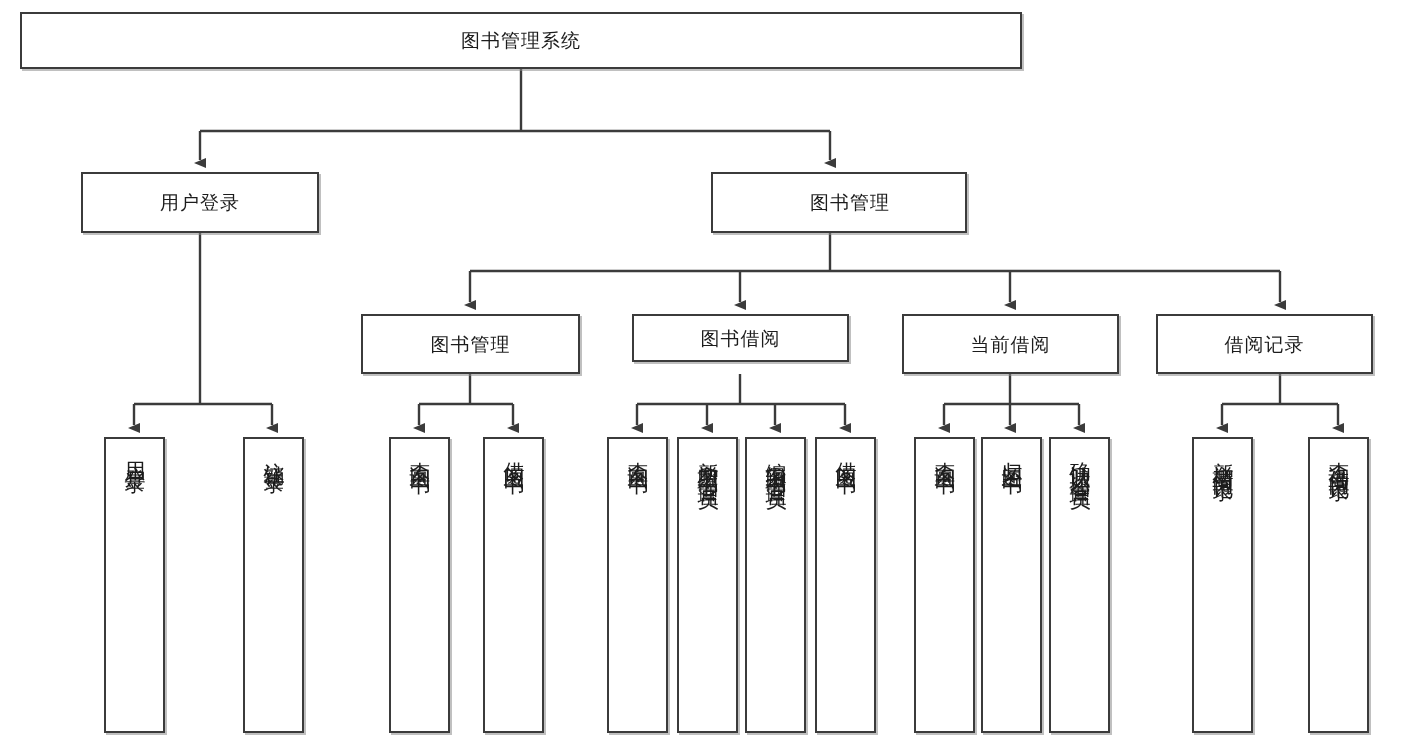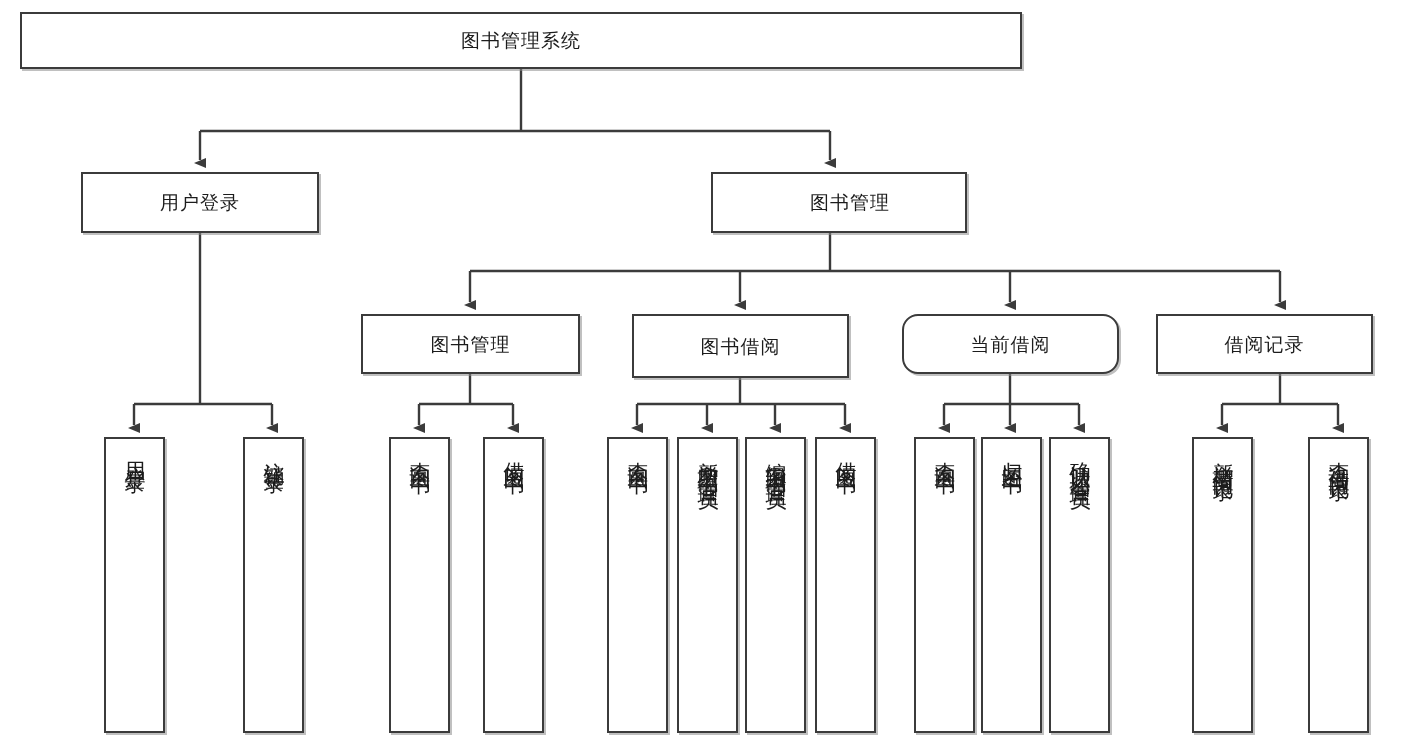--- a/index.html
+++ b/index.html
@@ -108,24 +108,24 @@
   <div class="node" style="left:81px;top:172px;width:238px;height:61px;">
     <span class="lbl">用户登录</span>
   </div>
   <div class="node" style="left:711px;top:172px;width:256px;height:61px;padding-left:22px;">
     <span class="lbl">图书管理</span>
   </div>
 
   <div class="node" style="left:361px;top:314px;width:219px;height:60px;">
     <span class="lbl">图书管理</span>
   </div>
-  <div class="node" style="left:632px;top:314px;width:217px;height:64px;">
+  <div class="node" style="left:632px;top:314px;width:217px;height:48px;">
     <span class="lbl">图书借阅</span>
   </div>
-  <div class="node" style="left:902px;top:314px;width:217px;height:60px;border-radius:16px;">
+  <div class="node" style="left:902px;top:314px;width:217px;height:60px;">
     <span class="lbl">当前借阅</span>
   </div>
   <div class="node" style="left:1156px;top:314px;width:217px;height:60px;">
     <span class="lbl">借阅记录</span>
   </div>
 
   <div class="node vert" style="left:104px;top:437px;width:61px;height:296px;">
     <span class="lbl">用户登录</span>
   </div>
   <div class="node vert" style="left:243px;top:437px;width:61px;height:296px;">

